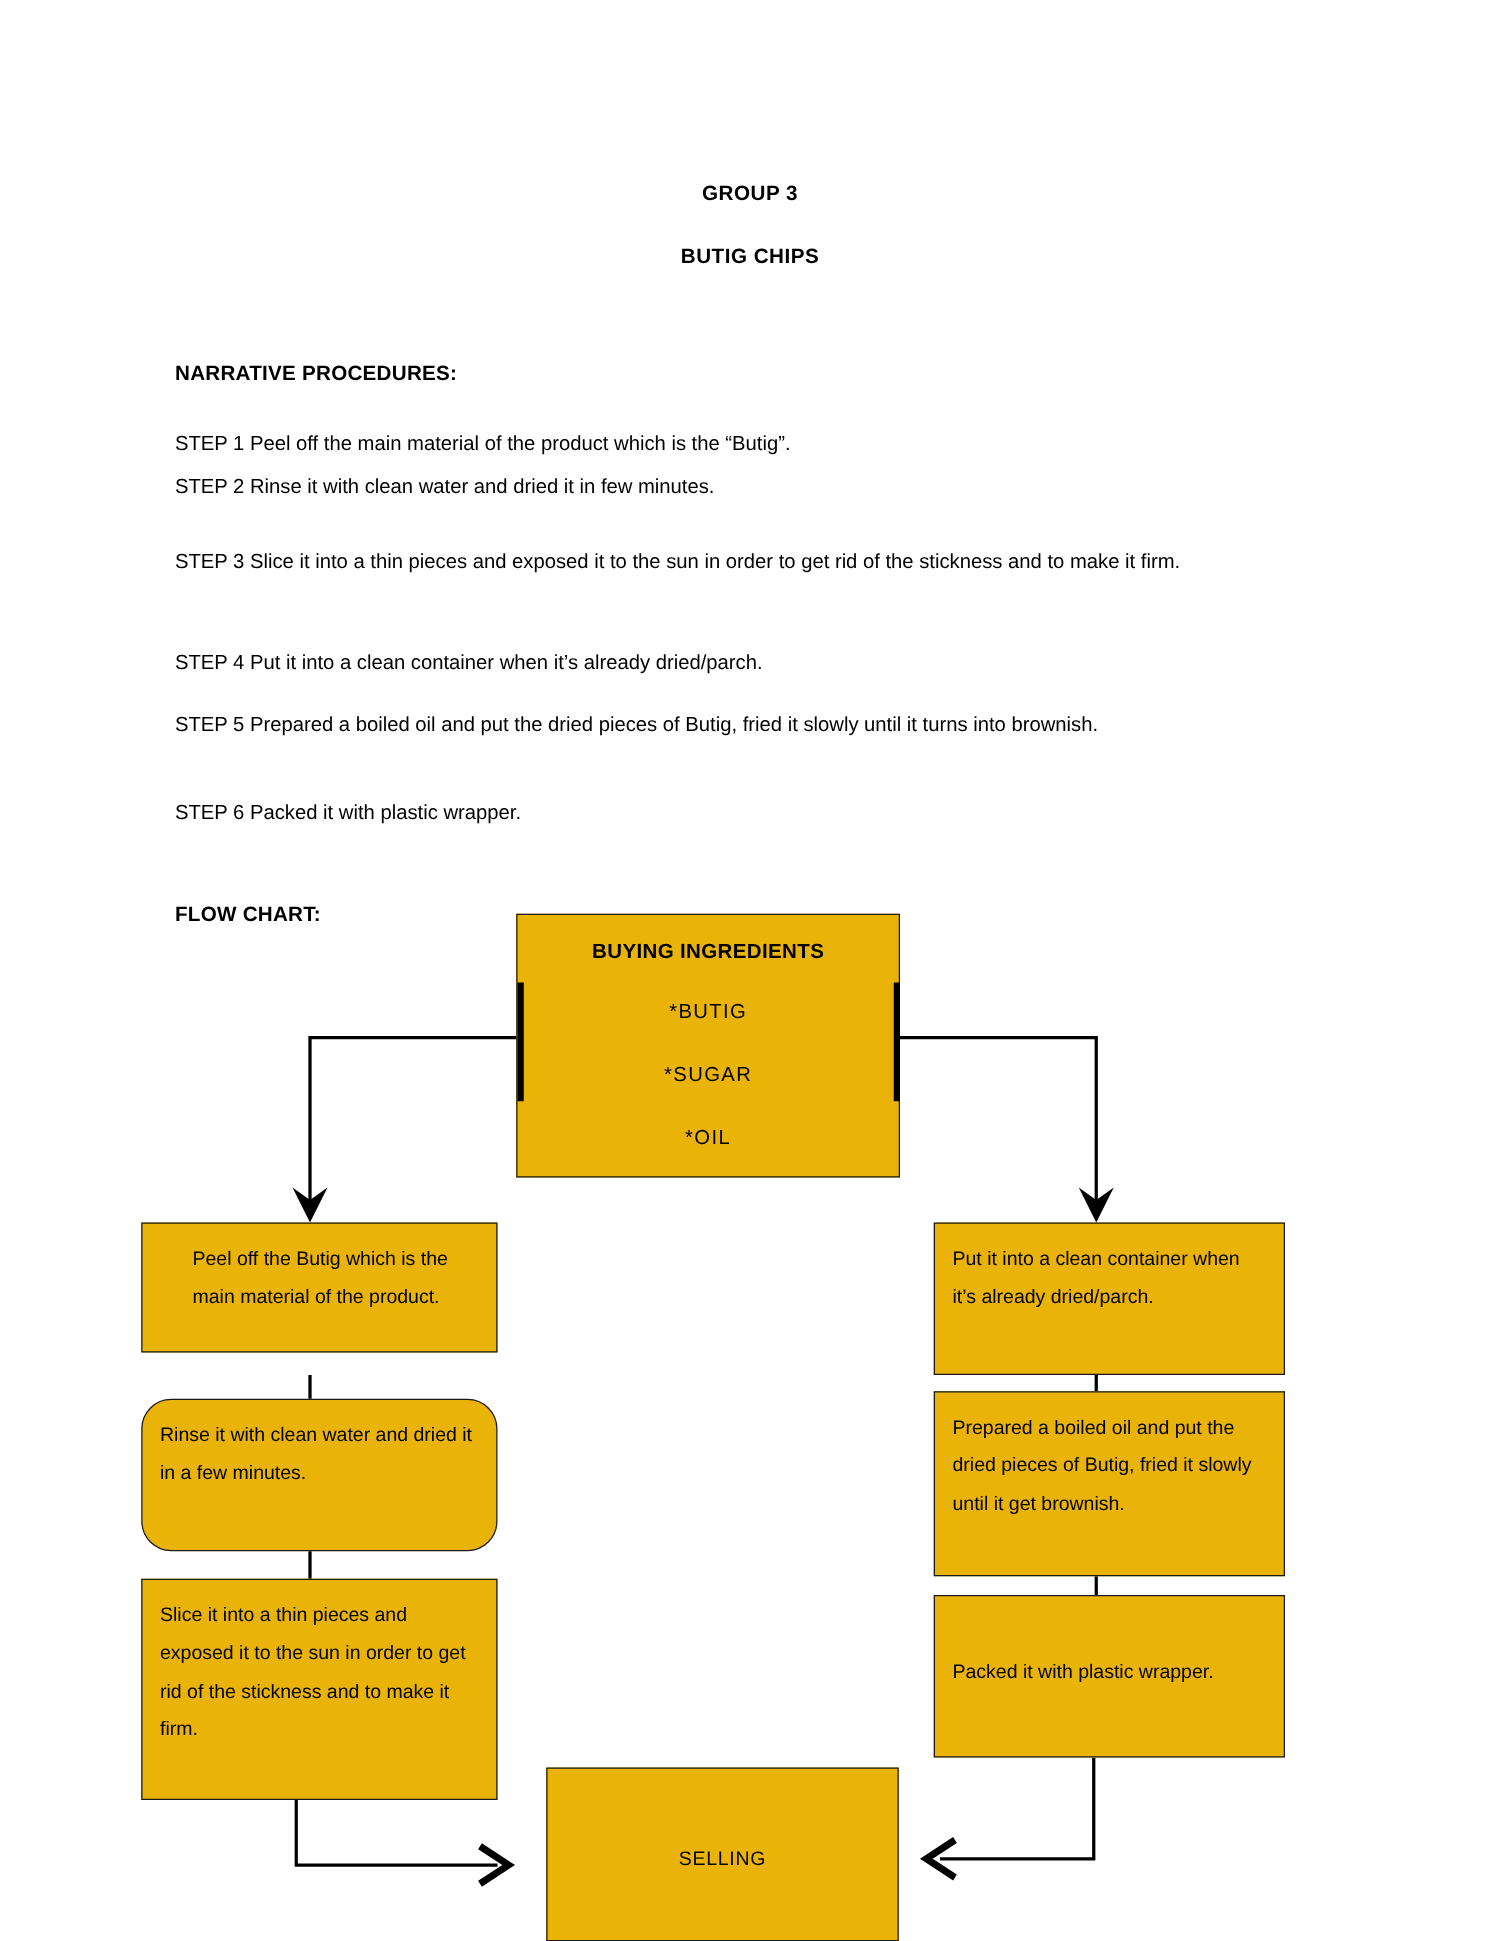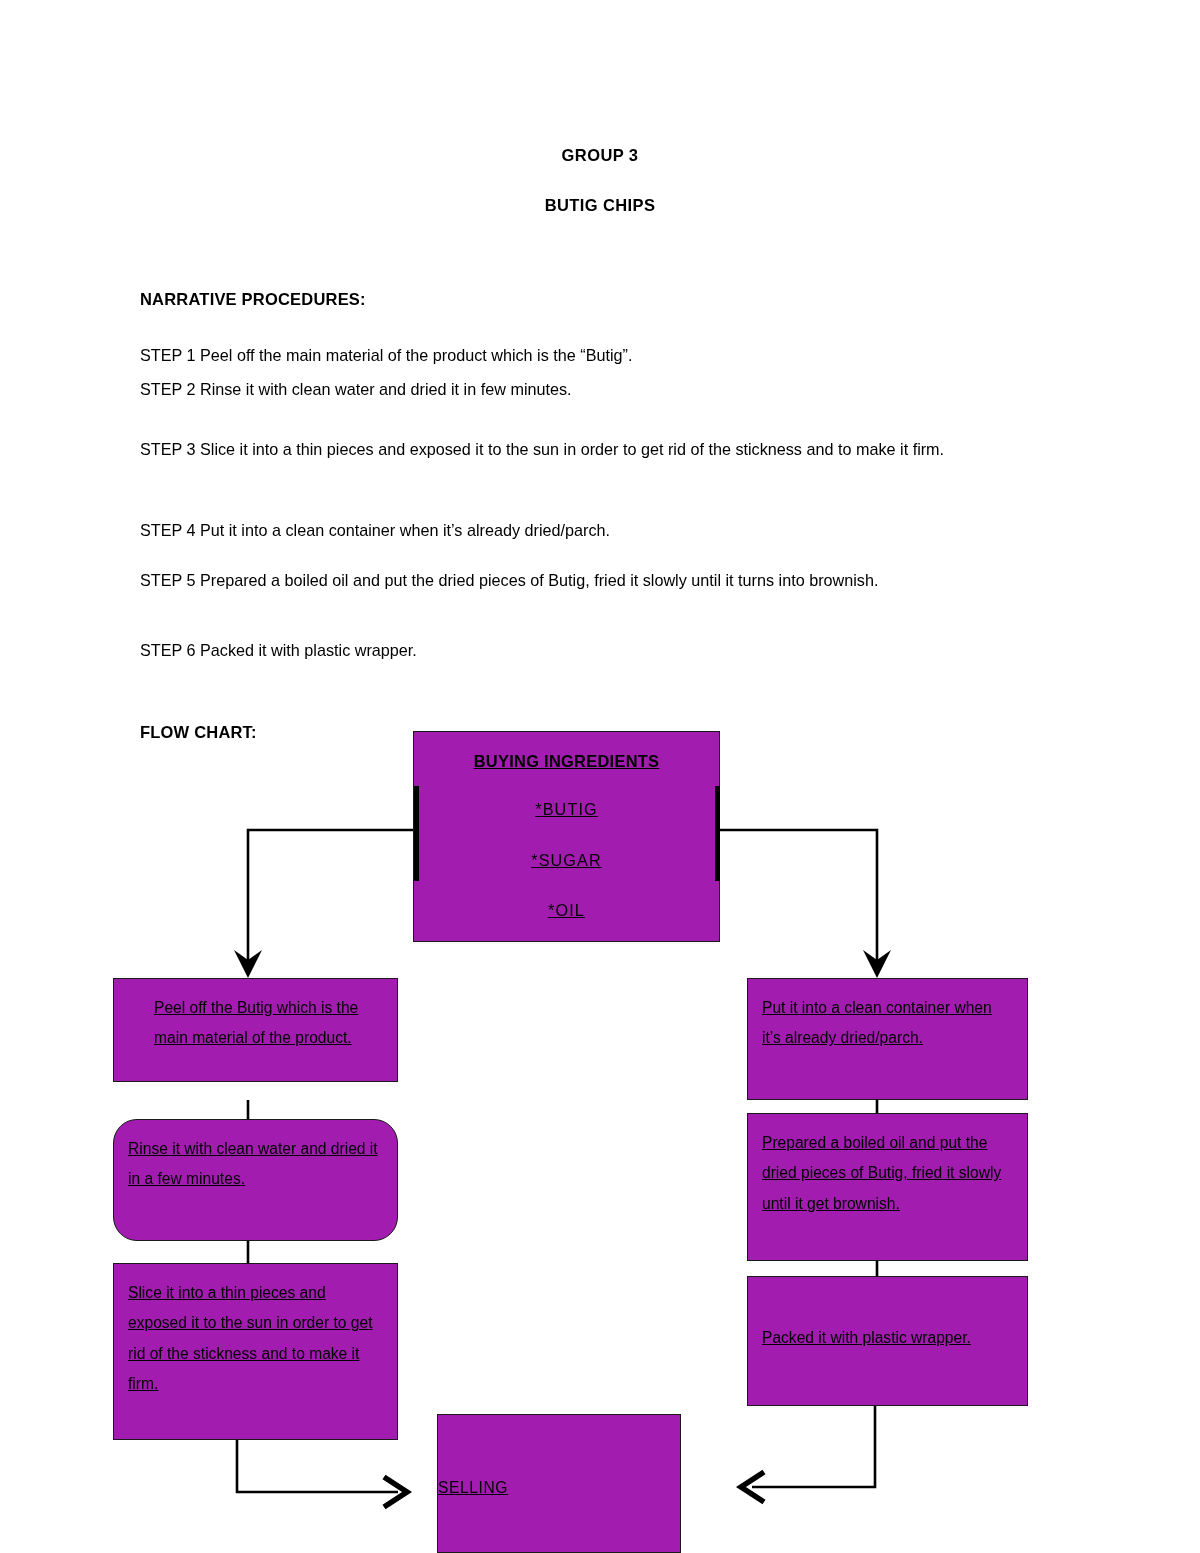--- a/index.html
+++ b/index.html
@@ -65,26 +65,25 @@
     position: absolute;
     left: 0;
     top: 0;
     width: 1200px;
     height: 1553px;
   }
 
   .node {
     position: absolute;
     border: 1.6px solid #1a1a1a;
-    background: #a21caf;
+    background: #eab308;
     box-sizing: border-box;
     font-size: 15.6px;
     line-height: 1.95;
     z-index: 3;
-    text-decoration: underline;
   }
   .node .node-text {
     display: block;
     white-space: pre-line;
   }
 
   
   #node-ingredients {
     left: 413px;
     top: 731px;
@@ -137,22 +136,23 @@
   #node-r2 { top: 1113px; height: 148px; }
   #node-r3 { top: 1276px; height: 130px; }
   #node-r3 .node-text {
     padding-top: 32px;
   }
 
   
   #node-selling {
     left: 437px;
     top: 1414px;
-    width: 244px;
+    width: 282px;
     height: 139px;
+    text-align: center;
   }
   #node-selling .node-text {
     display: block;
     padding-top: 58px;
     font-size: 15.6px;
     letter-spacing: 0.6px;
   }
 
   
   #connectors {

